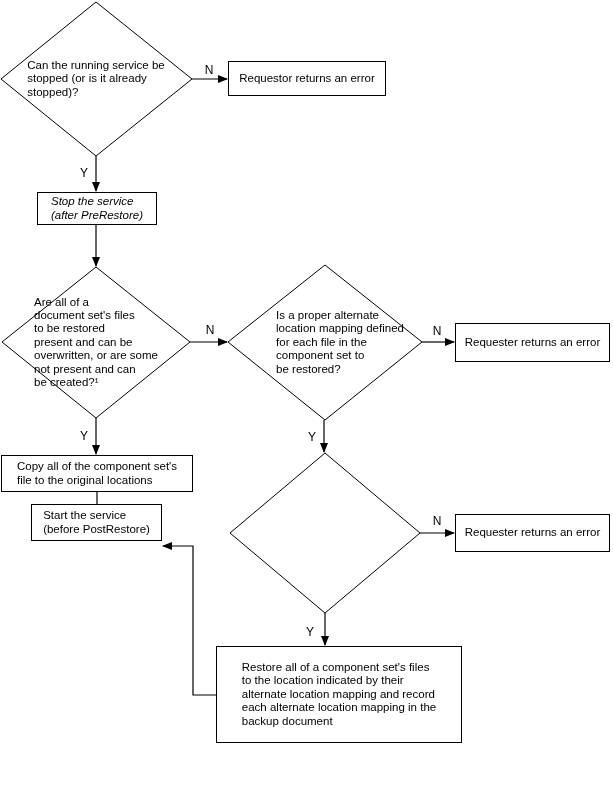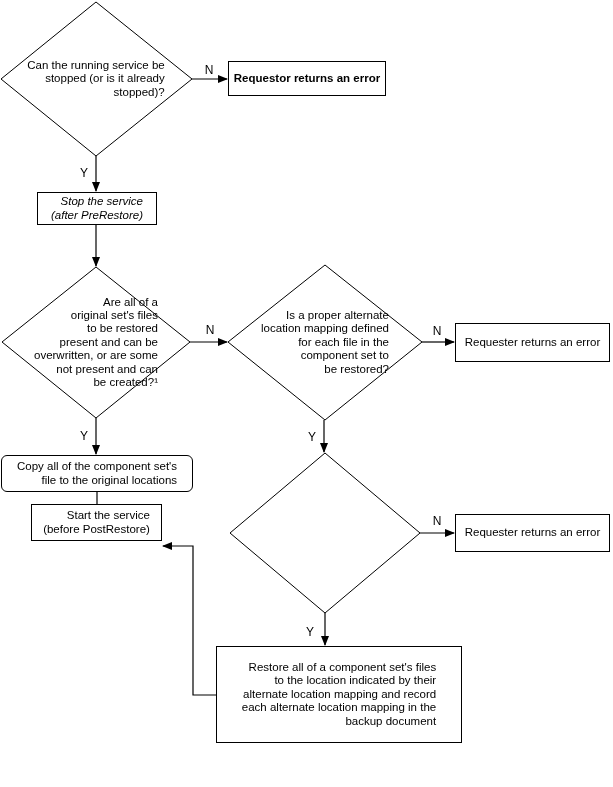--- a/index.html
+++ b/index.html
@@ -25,21 +25,21 @@
   svg.wires path.edge {
     fill: none;
     stroke: #000000;
     stroke-width: 1.2;
   }
   .node {
     position: absolute;
     display: flex;
     align-items: center;
     justify-content: center;
-    text-align: right;
+    text-align: left;
     font-size: 11.5px;
     line-height: 13.4px;
     white-space: pre-line;
     box-sizing: border-box;
   }
   .rect-node {
     border: 1px solid #000000;
     background: #ffffff;
     padding: 2px;
   }
@@ -93,37 +93,37 @@
     <path class="edge" d="M420,533 L454,533" marker-end="url(#arrow)"></path>
     <path class="edge" d="M325,613 L325,645" marker-end="url(#arrow)"></path>
     <path class="edge" d="M97,492 L97,525" marker-end="url(#arrow)"></path>
     <path class="edge" d="M216,695 L193,695 L193,546 L163,546" marker-end="url(#arrow)"></path>
   </svg>
 
   <div class="node diamond-label" style="left:6px; top:2px; width:180px; height:154px;">Can the running service be
 stopped (or is it already
 stopped)?</div>
   <div class="node diamond-label" style="left:6px; top:267px; width:180px; height:151px;">Are all of a
-original set's files
+document set's files
 to be restored
 present and can be
 overwritten, or are some
 not present and can
 be created?¹</div>
-  <div class="node diamond-label" style="left:233px; top:265px; width:184px; height:155px;">Is a proper alternate
+  <div class="node diamond-label" style="left:248px; top:265px; width:184px; height:155px;">Is a proper alternate
 location mapping defined
 for each file in the
 component set to
 be restored?</div>
 
-  <div class="node rect-node" style="left:228px; top:61px; width:158px; height:35px;font-weight:bold;">Requestor returns an error</div>
+  <div class="node rect-node" style="left:228px; top:61px; width:158px; height:35px;">Requestor returns an error</div>
   <div class="node rect-node" style="left:37px; top:192px; width:120px; height:33px;font-style:italic;">Stop the service
 (after PreRestore)</div>
   <div class="node rect-node" style="left:455px; top:323px; width:155px; height:39px;">Requester returns an error</div>
-  <div class="node rect-node" style="left:1px; top:455px; width:192px; height:37px;border-radius:6px;">Copy all of the component set's
+  <div class="node rect-node" style="left:1px; top:455px; width:192px; height:37px;">Copy all of the component set's
 file to the original locations</div>
   <div class="node rect-node" style="left:31px; top:504px; width:131px; height:37px;">Start the service
 (before PostRestore)</div>
   <div class="node rect-node" style="left:455px; top:514px; width:155px; height:38px;">Requester returns an error</div>
   <div class="node rect-node" style="left:216px; top:646px; width:246px; height:97px;">Restore all of a component set's files
 to the location indicated by their
 alternate location mapping and record
 each alternate location mapping in the
 backup document</div>
 

